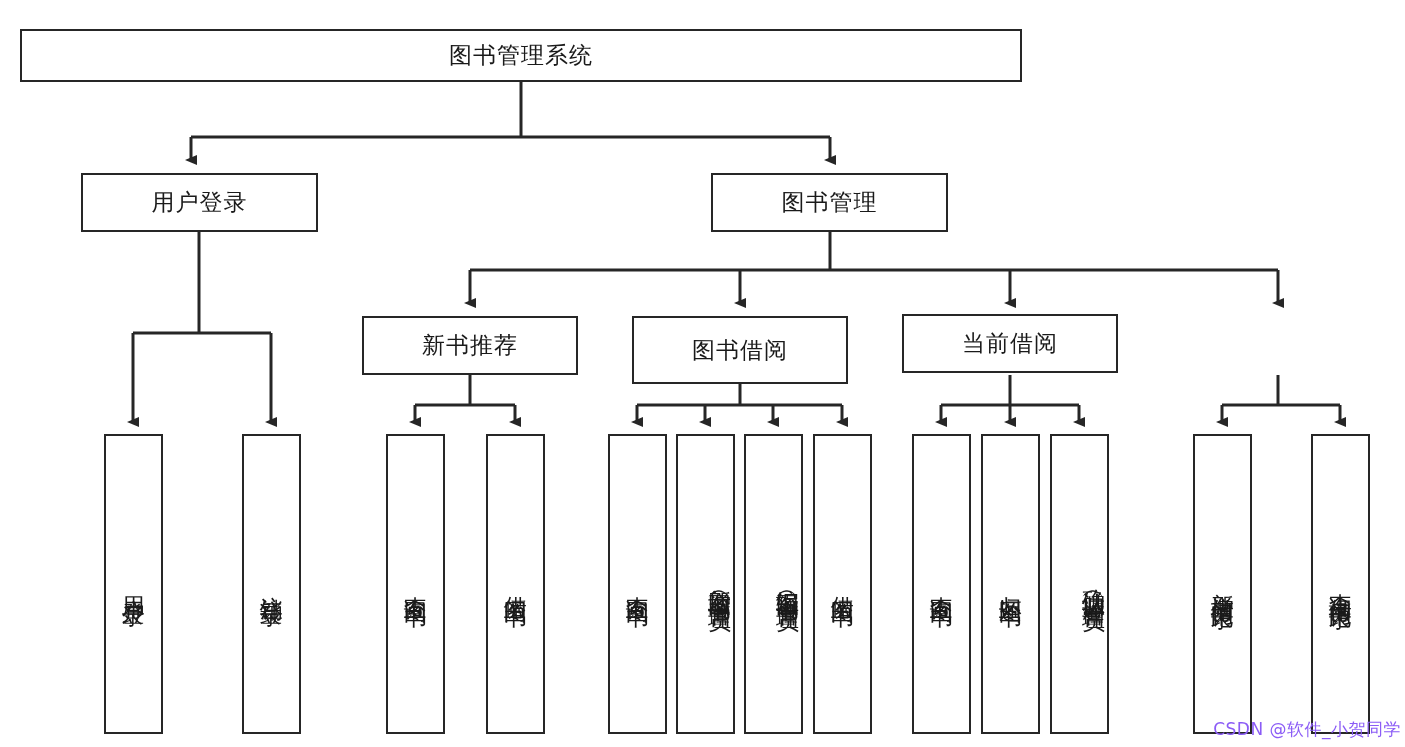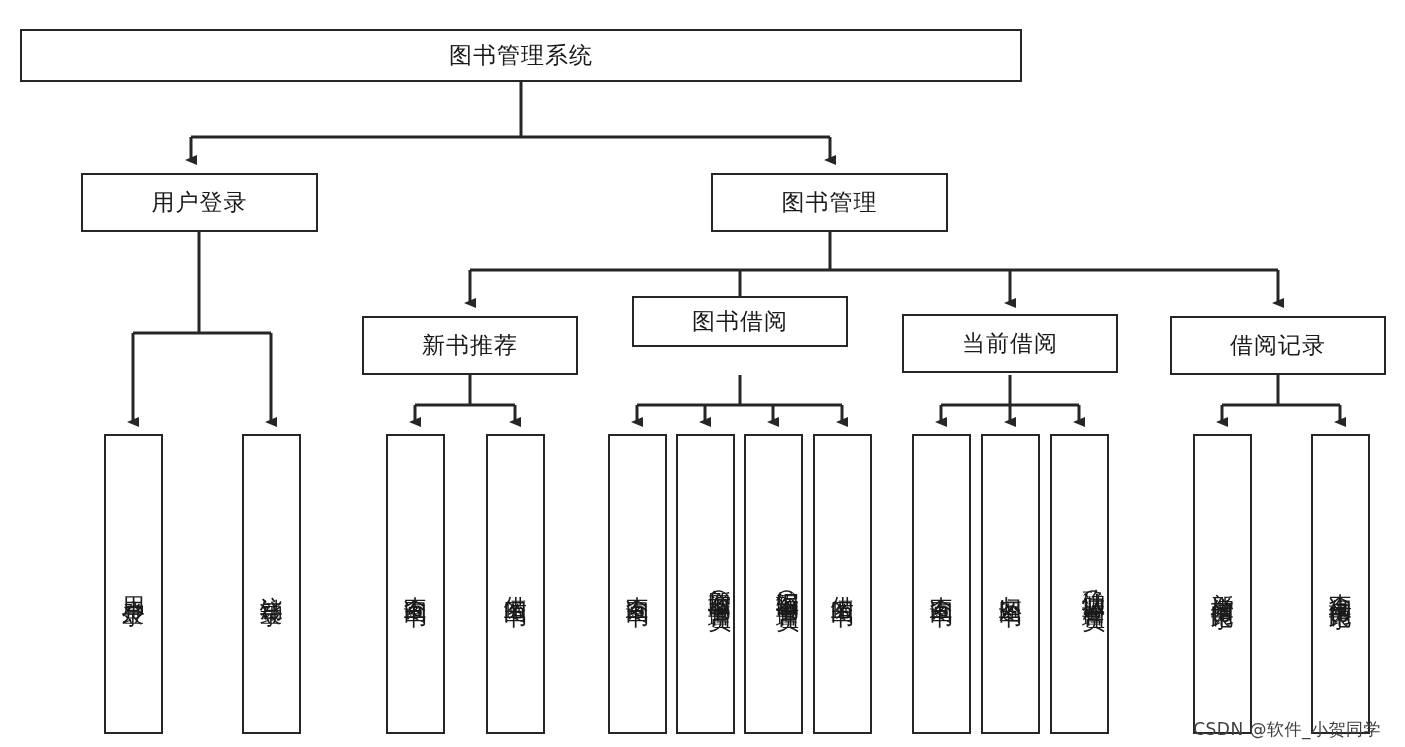--- a/index.html
+++ b/index.html
@@ -47,24 +47,24 @@
   }
   .node.v-node.v-top {
     align-items: flex-start;
   }
   .node-label {
     white-space: pre;
     line-height: 1.15;
   }
   .watermark {
     position: absolute;
-    right: 24px;
+    right: 4px;
     bottom: 6px;
     font-size: 17px;
-    color: #404040;
+    color: #8b5cf6;
     letter-spacing: 0.5px;
     white-space: pre;
     pointer-events: none;
     margin-top: 28px;
   }
 </style>
 </head>
 <body>
 
 <div id="canvas">
@@ -129,31 +129,28 @@
   </div>
 
   <div class="node h-node" style="left:711px; top:173px; width:237px; height:59px;">
     <span class="node-label">图书管理</span>
   </div>
 
   <div class="node h-node" style="left:362px; top:316px; width:216px; height:59px;">
     <span class="node-label">新书推荐</span>
   </div>
 
-  <div class="node h-node" style="left:632px; top:296px; width:216px; height:51px;">
+  <div class="node h-node" style="left:632px; top:316px; width:216px; height:68px;">
     <span class="node-label">图书借阅</span>
   </div>
 
   <div class="node h-node" style="left:902px; top:314px; width:216px; height:59px;">
     <span class="node-label">当前借阅</span>
   </div>
 
-  <div class="node h-node" style="left:1170px; top:316px; width:216px; height:59px;">
-    <span class="node-label">借阅记录</span>
-  </div>
 
   <div class="node v-node" style="left:104px; top:434px; width:59px; height:300px;">
     <span class="node-label">用户登录</span>
   </div>
 
   <div class="node v-node" style="left:242px; top:434px; width:59px; height:300px;">
     <span class="node-label">注销登录</span>
   </div>
 
   <div class="node v-node" style="left:386px; top:434px; width:59px; height:300px;">

